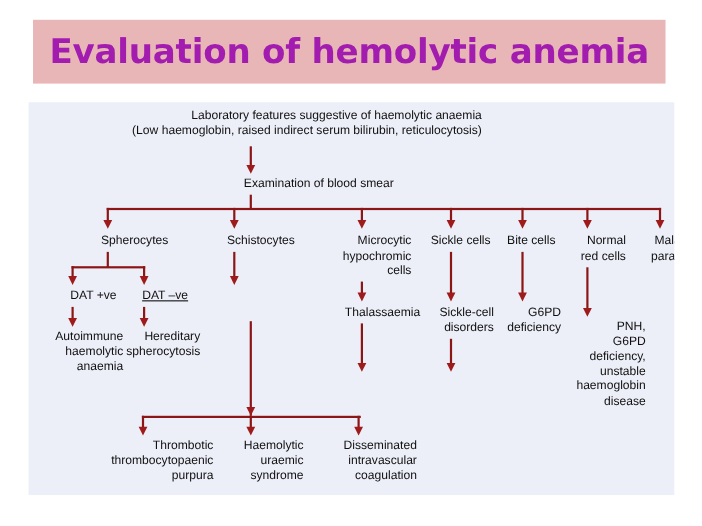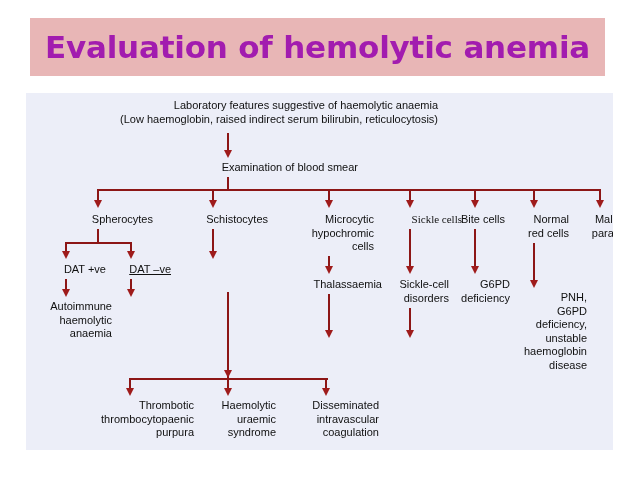--- a/index.html
+++ b/index.html
@@ -122,21 +122,21 @@
   <div class="arrowhead" style="left:508px; top:107px;"></div>
 
   <div class="vline" style="left:574px; top:96px; height:13px;"></div>
   <div class="arrowhead" style="left:574px; top:107px;"></div>
 
   <div class="node" style="left:187px; top:120px; width:110px;">Schistocytes</div>
   <div class="node" style="left:72px;  top:120px; width:110px;">Spherocytes</div>
   <div class="node" style="left:303px; top:120px; width:90px;">Microcytic
 hypochromic
 cells</div>
-  <div class="node" style="left:400px; top:120px; width:72px;font-family:Liberation Serif, serif;">Sickle cells</div>
+  <div class="node" style="left:384px; top:120px; width:72px;">Sickle cells</div>
   <div class="node" style="left:449px; top:120px; width:60px;">Bite cells</div>
   <div class="node" style="left:508px; top:120px; width:70px;">Normal
 red cells</div>
   <div class="node" style="left:574px; top:120px; width:62px;">Malaria
 parasite</div>
 
   <div class="vline" style="left:72px; top:136px; height:14px;"></div>
   <div class="hline" style="left:39px; top:149px; width:67px;"></div>
   <div class="vline" style="left:40px; top:149px; height:11px;"></div>
   <div class="arrowhead" style="left:40px; top:158px;"></div>
@@ -148,20 +148,22 @@
 
   <div class="vline" style="left:40px; top:186px; height:12px;"></div>
   <div class="arrowhead" style="left:40px; top:196px;"></div>
 
   <div class="vline" style="left:105px; top:186px; height:12px;"></div>
   <div class="arrowhead" style="left:105px; top:196px;"></div>
 
   <div class="node" style="left:42px;  top:207px; width:88px;">Autoimmune
 haemolytic
 anaemia</div>
+  <div class="node" style="left:112px; top:207px; width:88px;">Hereditary
+spherocytosis</div>
 
   <div class="vline" style="left:187px; top:136px; height:24px;"></div>
   <div class="arrowhead" style="left:187px; top:158px;"></div>
 
   <div class="vline" style="left:202px; top:199px; height:86px;"></div>
 
   <div class="vline" style="left:303px; top:163px; height:12px;"></div>
   <div class="arrowhead" style="left:303px; top:173px;"></div>
   <div class="node" style="left:306px; top:185px; width:100px;">Thalassaemia</div>
 

